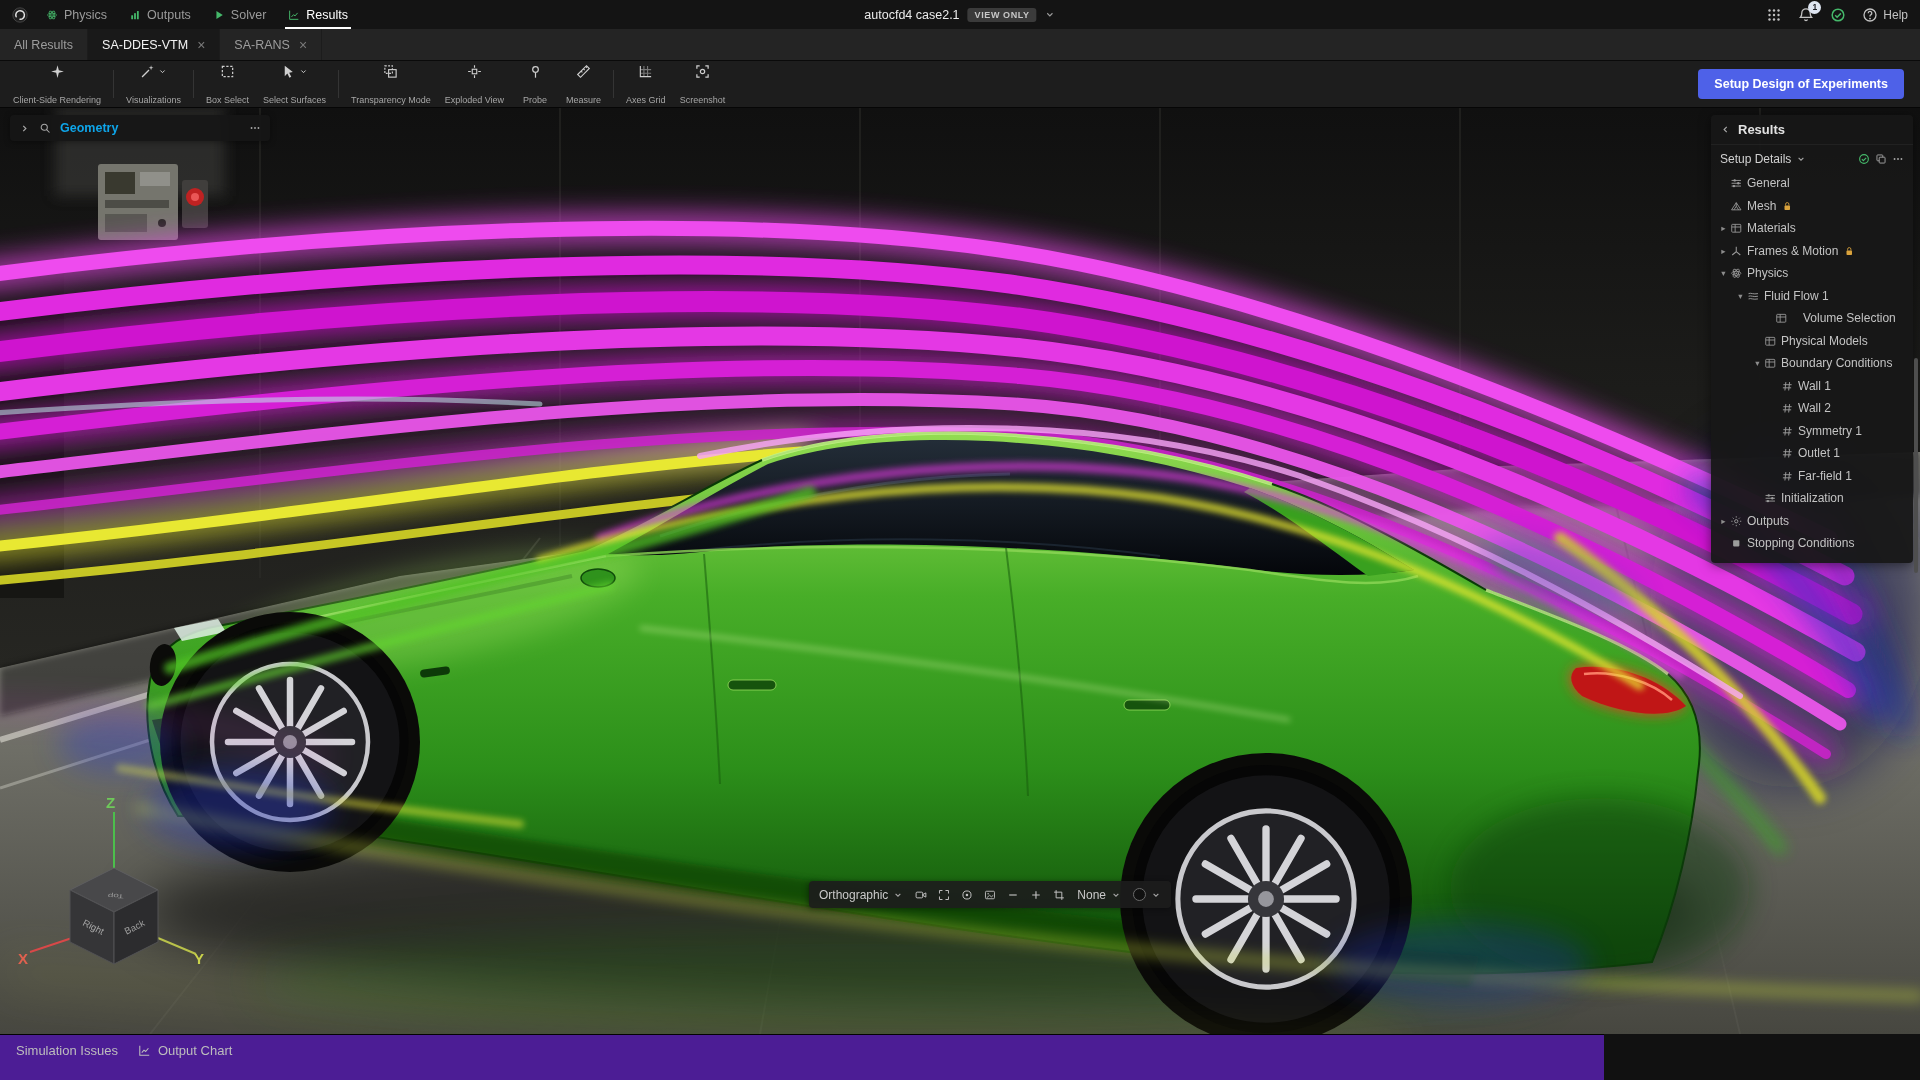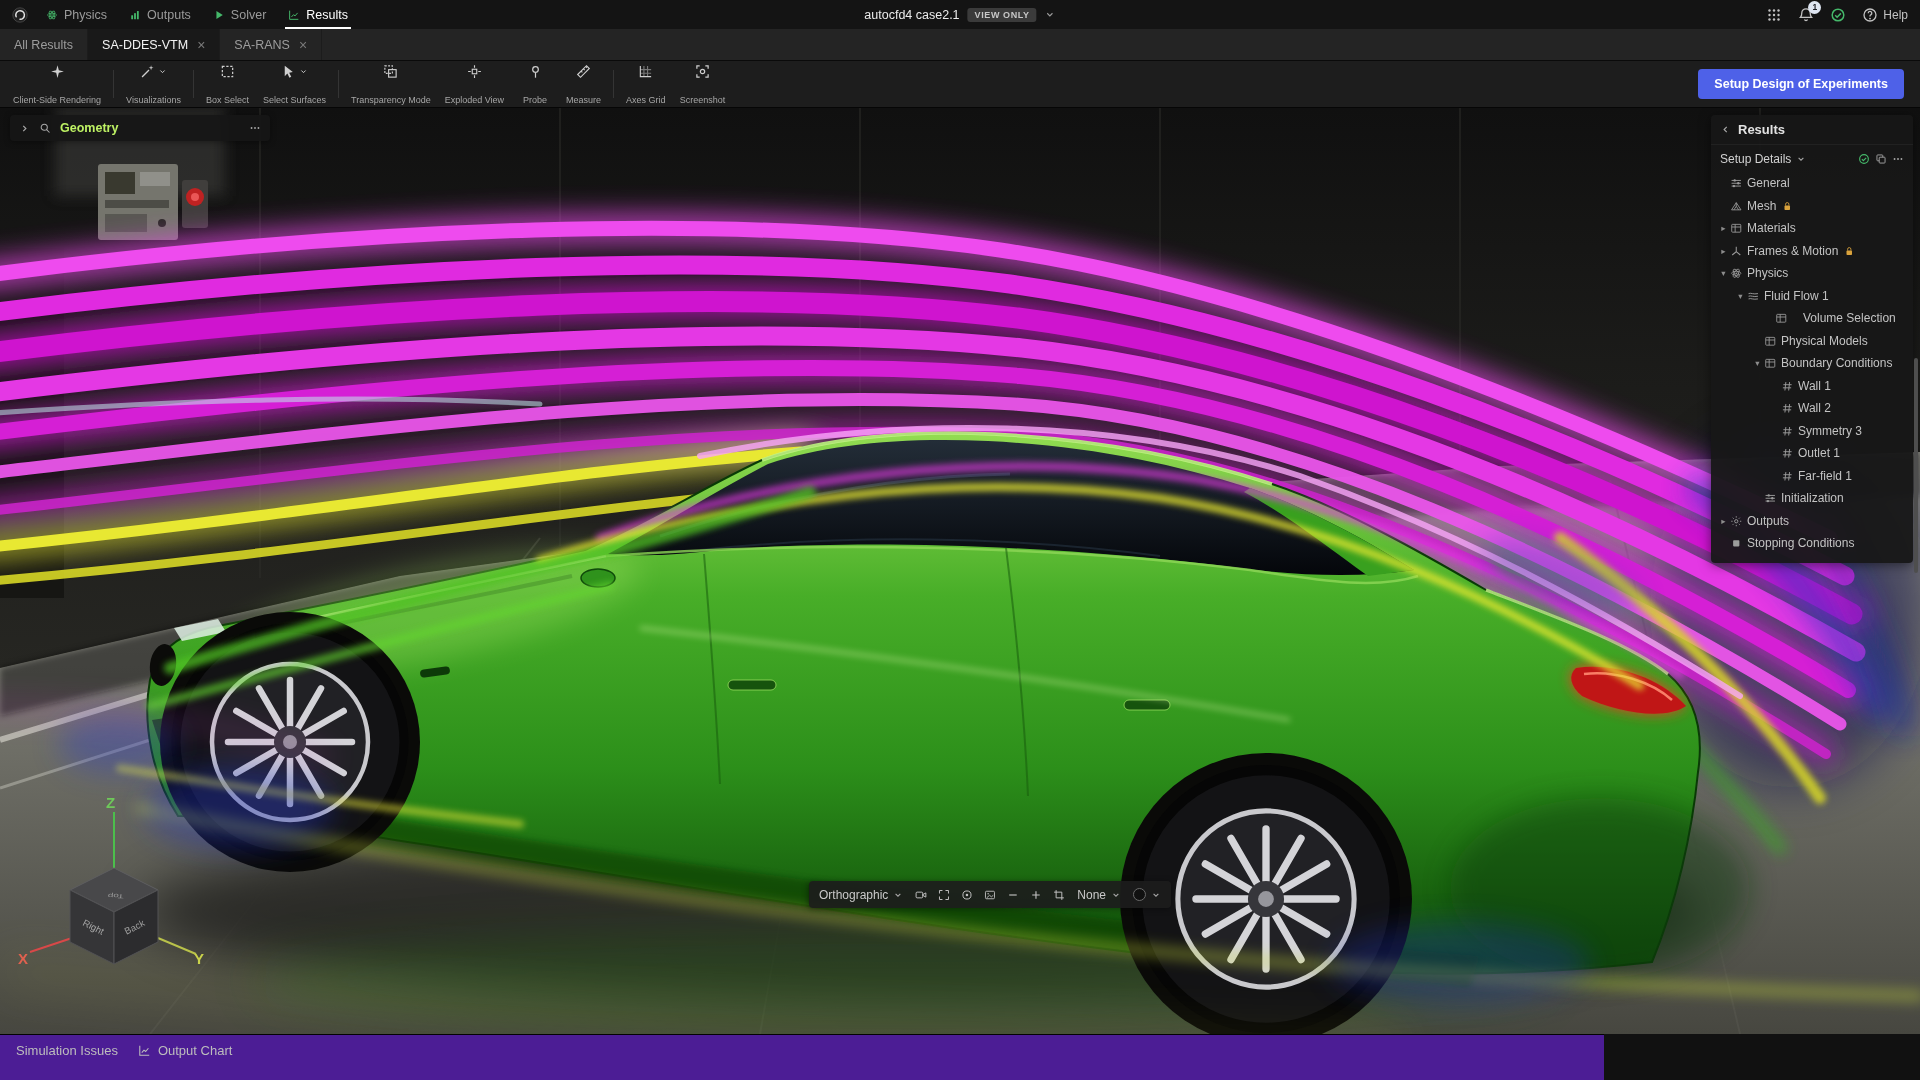--- a/index.html
+++ b/index.html
@@ -39,21 +39,21 @@
 .ti-ic{color:#cfcfcf;display:flex;align-items:center;gap:3px}
 .ti-ic .icn svg{width:15px;height:15px}
 .ti-chev svg{width:9px !important;height:9px !important}
 .ti-lb{font-size:9px;color:#a6a6a6;white-space:nowrap}
 .tb-divider{width:1px;background:#343434;margin:9px 5px}
 .cta{margin-left:auto;margin-right:10px;background:#4e61e8;border:none;color:#fff;font-size:12.5px;font-weight:600;padding:8px 16px;border-radius:4px;font-family:inherit;cursor:pointer}
 
 .viewport{position:absolute;top:108px;left:0;width:1920px;height:926px;background:#15150f;overflow:hidden}
 #scene{position:absolute;inset:0;width:100%;height:100%;display:block}
 .geo-panel{position:absolute;left:10px;top:7px;width:260px;height:26px;background:rgba(22,22,22,.92);border-radius:4px;display:flex;align-items:center;gap:9px;padding:0 9px;box-shadow:0 1px 6px rgba(0,0,0,.4)}
-.geo-title{font-size:12.5px;font-weight:bold;color:#bef264}
+.geo-title{font-size:12.5px;font-weight:bold;color:#0ea5e9}
 .results-panel{position:absolute;top:7px;right:7px;width:202px;background:rgba(23,23,23,.95);border-radius:4px;padding-bottom:8px;box-shadow:0 2px 12px rgba(0,0,0,.5)}
 .rp-header{height:30px;display:flex;align-items:center;gap:7px;padding:0 9px;border-bottom:1px solid rgba(255,255,255,.05)}
 .rp-title{font-size:13px;font-weight:bold;color:#e2e2e2}
 .rp-setup{height:27px;display:flex;align-items:center;gap:5px;padding:0 9px;font-size:12px;color:#d2d2d2}
 .tree-row{height:22.5px;display:flex;align-items:center;font-size:12px;color:#c3c3c3;padding-right:6px;white-space:nowrap}
 .caret{width:13px;font-size:8.5px;color:#8d8d8d;text-align:center;flex:none}
 .tree-ic{width:17px;color:#9c9c9c;flex:none;display:inline-flex}
 .tree-ic svg{width:12.5px;height:12.5px}
 .lock{margin-left:6px;color:#d9a23c;display:inline-flex}
 .lock svg{width:10.5px;height:10.5px}
@@ -681,21 +681,21 @@
           </span>
           <span class="tree-lb">Wall 2</span>
         </div>
         <div class="tree-row" style="padding-left: 57px;">
           <span class="caret"></span>
           <span class="tree-ic">
             <svg viewBox="0 0 16 16" fill="none" stroke="currentColor" stroke-width="1.2">
               <path d="M6.2 2.6 5 13.4 M11 2.6 9.8 13.4 M3 6 H13.6 M2.4 10 H13"></path>
             </svg>
           </span>
-          <span class="tree-lb">Symmetry 3</span>
+          <span class="tree-lb">Symmetry 1</span>
         </div>
         <div class="tree-row" style="padding-left: 57px;">
           <span class="caret"></span>
           <span class="tree-ic">
             <svg viewBox="0 0 16 16" fill="none" stroke="currentColor" stroke-width="1.2">
               <path d="M6.2 2.6 5 13.4 M11 2.6 9.8 13.4 M3 6 H13.6 M2.4 10 H13"></path>
             </svg>
           </span>
           <span class="tree-lb">Outlet 1</span>
         </div>

